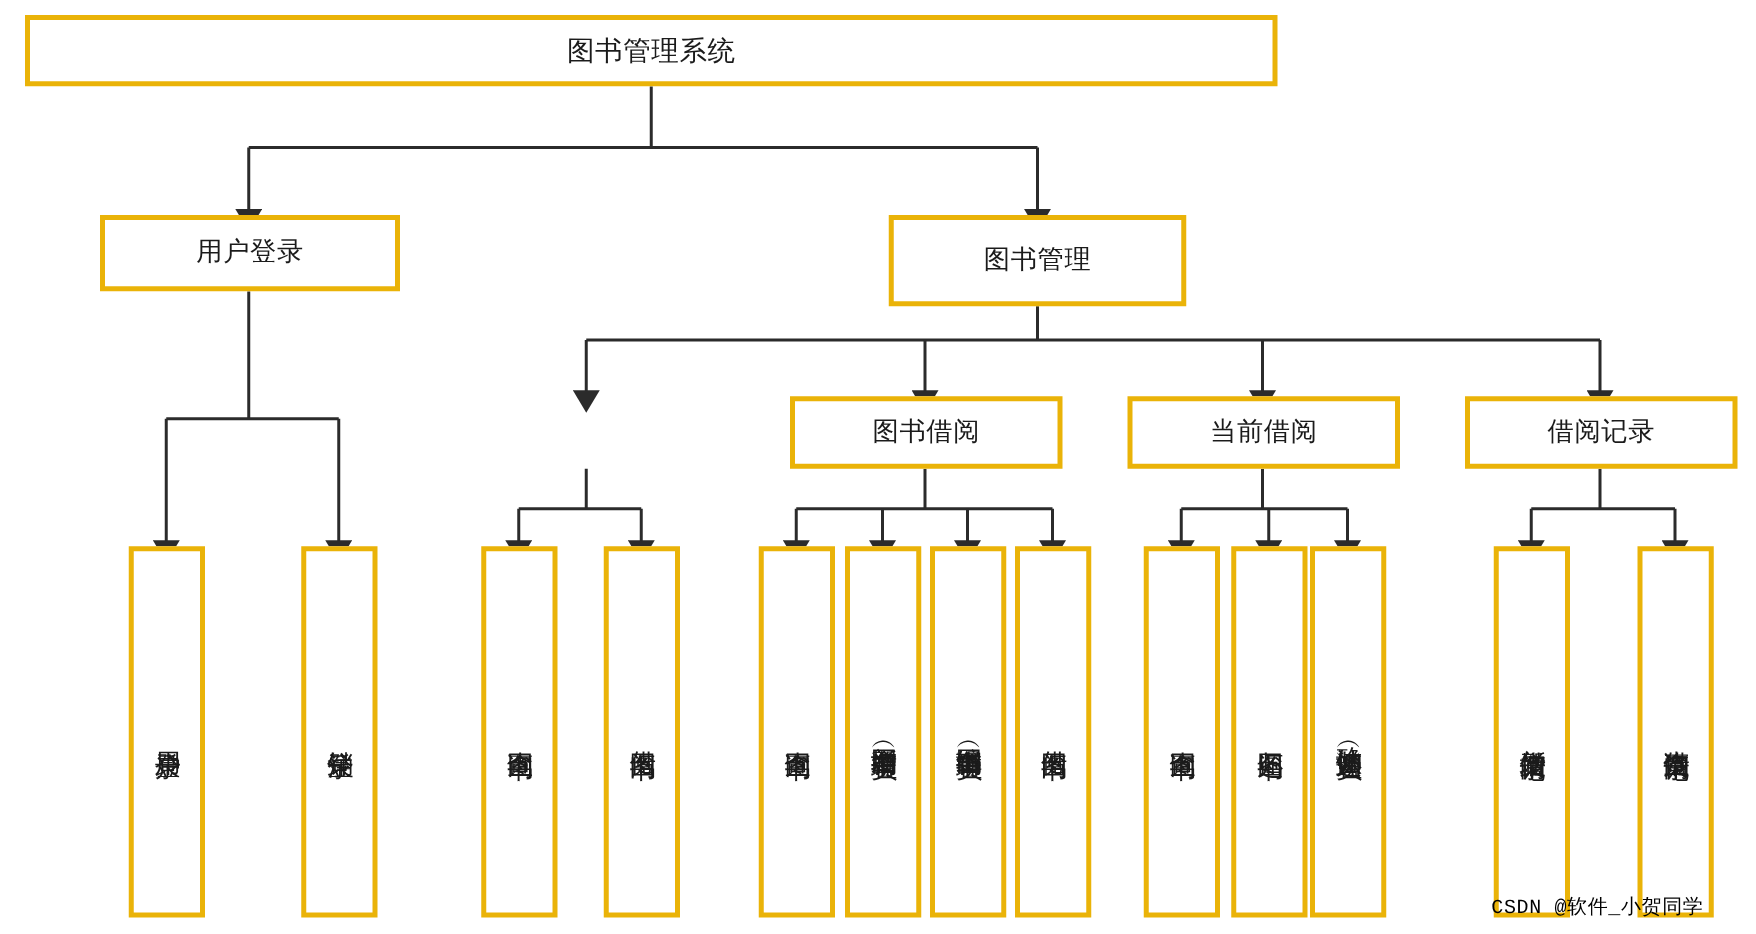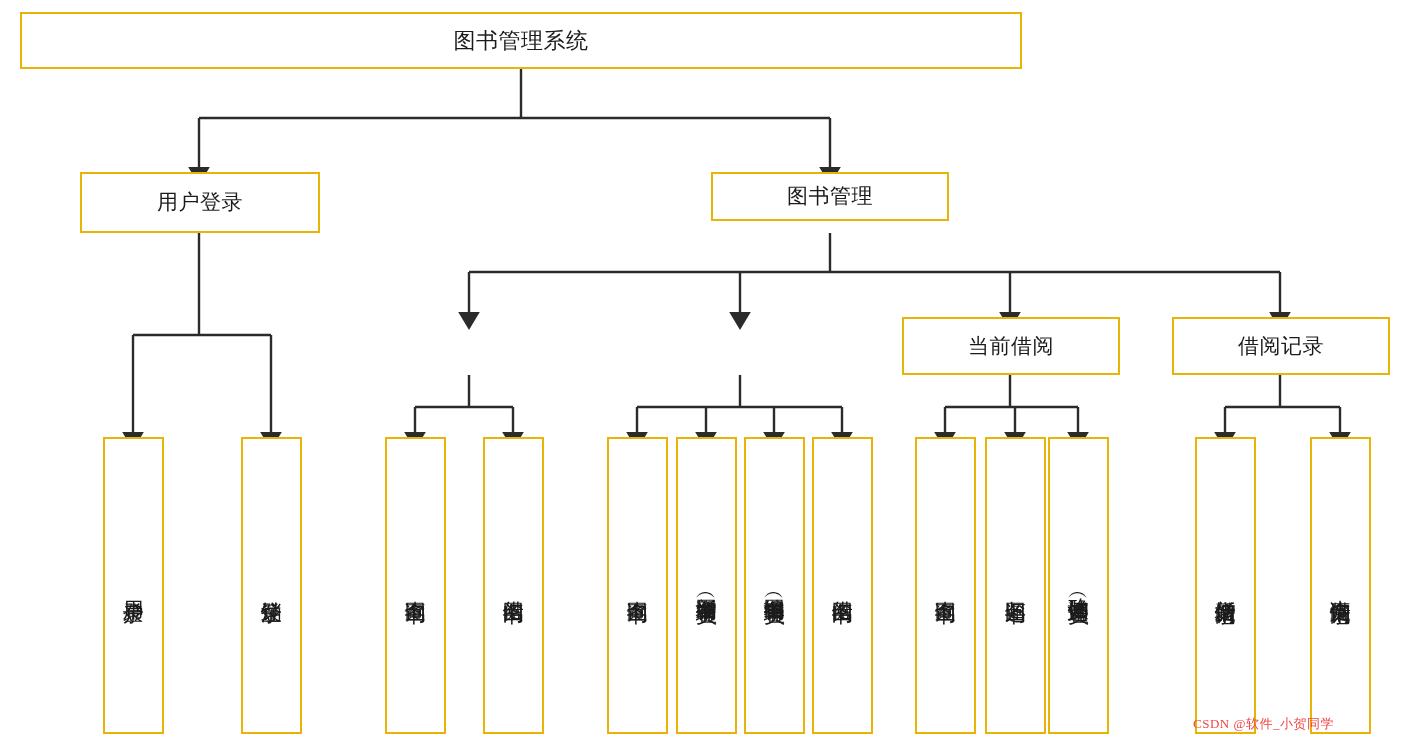--- a/index.html
+++ b/index.html
@@ -24,21 +24,21 @@
     left: 0;
     top: 0;
     width: 1405px;
     height: 747px;
     pointer-events: none;
   }
   .node {
     position: absolute;
     box-sizing: border-box;
     background: #ffffff;
-    border: 2px solid #eab308;
+    border: 4px solid #eab308;
     display: flex;
     align-items: center;
     justify-content: center;
     z-index: 2;
   }
   .node .label {
     font-size: 21px;
     line-height: 1.18;
     color: #1b1b1b;
     letter-spacing: 0.5px;
@@ -56,26 +56,26 @@
     line-height: 1.32;
     letter-spacing: 1px;
     white-space: normal;
     max-height: 100%;
   }
   .node.root .label {
     font-size: 22px;
   }
   .watermark {
     position: absolute;
-    font-size: 13px;
-    color: #ef4444;
+    font-size: 16px;
+    color: #000000;
     letter-spacing: 0.5px;
     white-space: nowrap;
     z-index: 3;
-    font-family: Liberation Serif, serif;
+    font-family: Liberation Mono, monospace;
   }
 </style>
 </head>
 <body>
 
 <div id="diagram">
 
   <svg id="connectors" viewBox="0 0 1405 747" xmlns="http://www.w3.org/2000/svg">
     <defs>
       <marker id="arrowhead" markerWidth="9" markerHeight="9" refX="1.2" refY="4.5" orient="auto" markerUnits="strokeWidth">
@@ -119,24 +119,27 @@
       </g>
   </svg>
 
   <div class="node root" style="left: 20px; top: 12px; width: 1002px; height: 57px;">
     <span class="label">图书管理系统</span>
   </div>
 
   <div class="node lvl2" style="left: 80px; top: 172px; width: 240px; height: 61px;">
     <span class="label">用户登录</span>
   </div>
-  <div class="node lvl2" style="left: 711px; top: 172px; width: 238px; height: 49px;">
+  <div class="node lvl2" style="left: 711px; top: 172px; width: 238px; height: 73px;">
     <span class="label">图书管理</span>
   </div>
 
+  <div class="node lvl3" style="left: 632px; top: 317px; width: 218px; height: 58px;">
+    <span class="label">图书借阅</span>
+  </div>
   <div class="node lvl3" style="left: 1172px; top: 317px; width: 218px; height: 58px;">
     <span class="label">借阅记录</span>
   </div>
   <div class="node lvl3" style="left: 902px; top: 317px; width: 218px; height: 58px;">
     <span class="label">当前借阅</span>
   </div>
 
   <div class="node leaf" style="left: 103px; top: 437px; width: 61px; height: 297px;">
     <span class="label">用户登录</span>
   </div>

